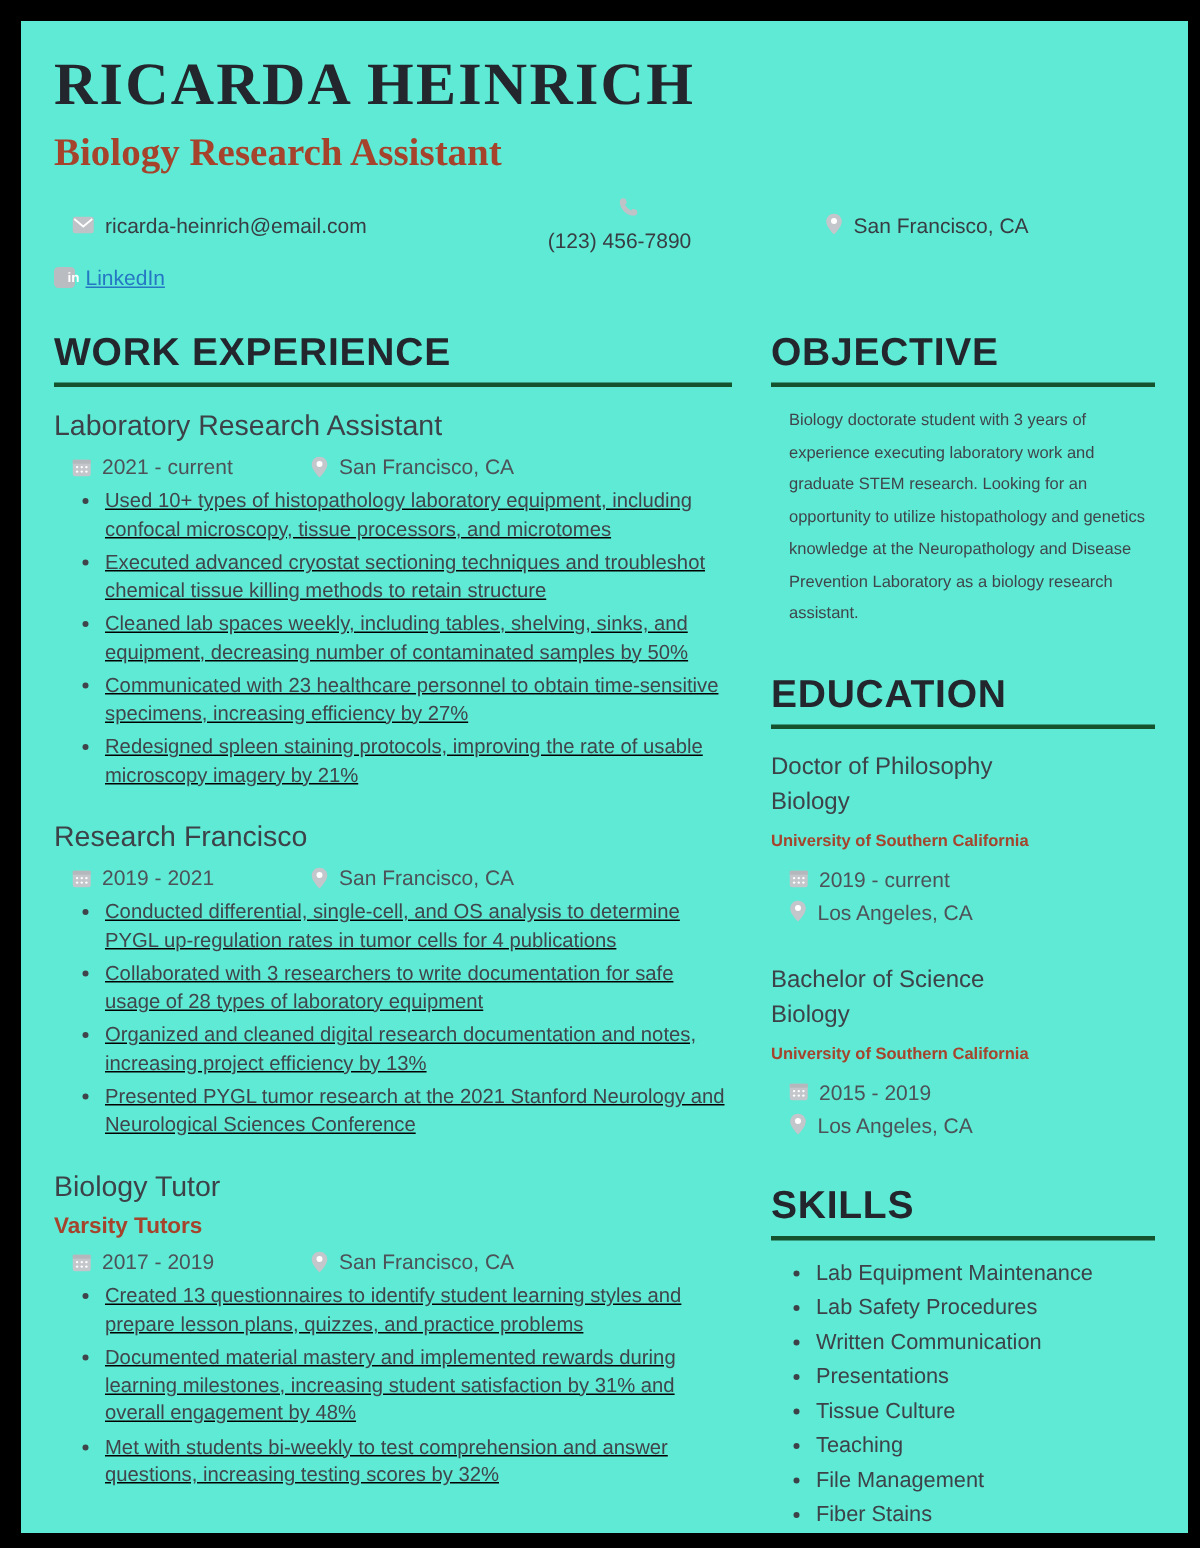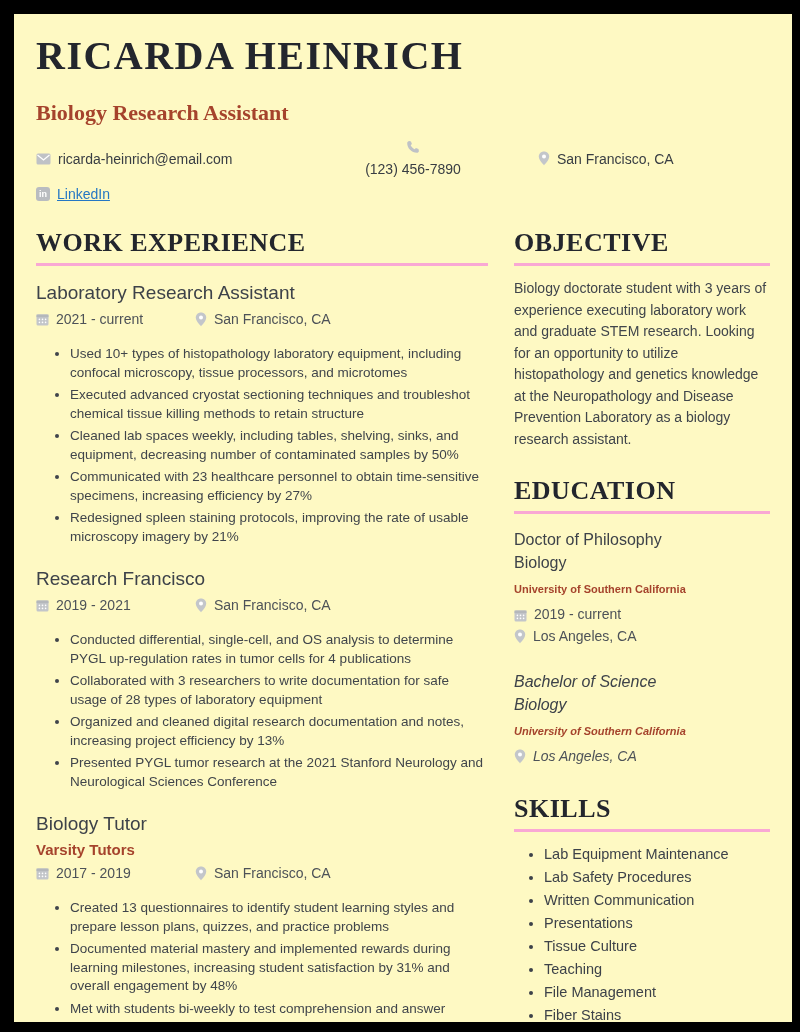--- a/index.html
+++ b/index.html
@@ -5,84 +5,84 @@
   * { margin:0; padding:0; box-sizing:border-box; }
   html,body { width:800px; }
   body{
     background:#000;
     font-family:"Liberation Sans", sans-serif;
     -webkit-font-smoothing:antialiased;
   }
   .page{
     width:778px; height:1008px;
     margin:14px 8px 10px 14px;
-    background:#fef9c3;
+    background:#5eead4;
     padding:20px 22px 20px 22px;
     overflow:hidden;
   }
   
   .name{
     font-family:"Liberation Serif", serif;
     font-weight:700;
     font-size:40px;
     letter-spacing:1.5px;
     color:#23262d;
     line-height:1.1;
   }
   .job-title-main{
     font-family:"Liberation Serif", serif;
     font-weight:700;
-    font-size:22px;
+    font-size:26px;
     color:#a5432c;
-    margin-top:22px;
+    margin-top:9px;
   }
   .contact-row{ display:flex; align-items:center; margin-top:14px; }
   .contact-row.second{ margin-top:9px; }
   .contact-item{ display:flex; align-items:center; gap:7px; font-size:14px; color:#383d43; }
   .contact-item.c-email{ width:252px; }
   .contact-item.c-phone{ width:250px;flex-direction:column; }
   .link{ color:#2577c4; text-decoration:underline; }
-  .icon{ display:inline-flex; flex:none; align-items:center; justify-content:center; }
+  .icon{ display:inline-flex; flex:none; align-items:center; justify-content:center;padding-left:12px; }
   .li-badge{
     width:14px; height:14px; border-radius:3px; background:#b9bcc0;
     color:#fff; font-size:9px; font-weight:700; line-height:14px; text-align:center;
   }
   
   .columns{ display:flex; gap:26px; margin-top:26px; }
   .col-left{ width:452px; flex:none; }
   .col-right{ flex:1; min-width:0; }
   .section-heading{
-    font-family:Liberation Serif, serif;
+    font-family:Liberation Sans, sans-serif;
     font-weight:700;
     font-size:26px;
     letter-spacing:0.5px;
     color:#23262d;
-    border-bottom:3px solid #f9a8d4;
+    border-bottom:3px solid #14532d;
     padding-bottom:5px;
   }
   
   .job{ margin-top:16px; }
   .job + .job{ margin-top:22px; }
   .job-title{ font-size:19px; color:#3d4249; }
   .company{ font-size:15px; font-weight:700; color:#a5432c; margin-top:6px; }
   .meta-row{ display:flex; align-items:center; margin-top:7px; }
   .meta-item{ display:flex; align-items:center; gap:7px; font-size:14px; color:#4d5258; }
   .meta-item.m-date{ width:159px; }
-  ul.bullets{ margin-top:18px; padding-left:34px; }
+  ul.bullets{ margin-top:6px; padding-left:34px;text-decoration:underline; }
   ul.bullets li{
     font-size:13.5px; color:#40454b; line-height:18.5px; margin-top:4px;
   }
   
-  .objective-text{ margin-top:12px; font-size:14px; line-height:21.5px; color:#40454b; }
+  .objective-text{ margin-top:12px; font-size:11px; line-height:21.5px; color:#40454b;margin-left:12px; }
   
   .degree{ margin-top:14px; }
-  .degree + .degree{ margin-top:26px;font-style:italic; }
+  .degree + .degree{ margin-top:26px; }
   .degree-name, .degree-field{ font-size:16px; color:#3d4249; line-height:23px; }
   .school{ font-size:11px; font-weight:700; color:#a5432c; margin-top:4px; line-height:22px; }
-  .edu-meta{ display:flex; align-items:flex-end; gap:7px; font-size:14px; color:#4d5258; margin-top:6px; }
+  .edu-meta{ display:flex; align-items:center; gap:7px; font-size:14px; color:#4d5258; margin-top:6px; }
   
   ul.skills{ margin-top:12px; padding-left:30px; }
   ul.skills li{ font-size:14.5px; color:#3d4249; line-height:20px; margin-top:3px; }
   svg{ display:block; }
 </style>
 </head>
 <body>
 
 <div class="page">
 
@@ -286,20 +286,37 @@
           <span>Los Angeles, CA</span>
         </div>
       </div>
 
       <div class="degree">
         <div class="degree-name">Bachelor of Science</div>
         <div class="degree-field">Biology</div>
         <div class="school">University of Southern California</div>
         <div class="edu-meta">
           <span class="icon">
+            <svg width="13" height="13" viewBox="0 0 13 13">
+                <rect x="0.5" y="1.5" width="12" height="11" rx="1.5" fill="#c3c6ca"></rect>
+                <rect x="0.5" y="1.5" width="12" height="2.6" fill="#b4b7bb"></rect>
+                <g fill="#ffffff">
+                  <circle cx="3.4" cy="6.4" r="0.8"></circle>
+                  <circle cx="6.5" cy="6.4" r="0.8"></circle>
+                  <circle cx="9.6" cy="6.4" r="0.8"></circle>
+                  <circle cx="3.4" cy="9.4" r="0.8"></circle>
+                  <circle cx="6.5" cy="9.4" r="0.8"></circle>
+                  <circle cx="9.6" cy="9.4" r="0.8"></circle>
+                </g>
+              </svg>
+          </span>
+          <span>2015 - 2019</span>
+        </div>
+        <div class="edu-meta">
+          <span class="icon">
             <svg width="12" height="15" viewBox="0 0 12 15">
                 <path d="M6 0.5 C3 0.5 0.8 2.8 0.8 5.6 0.8 9.3 6 14.3 6 14.3s5.2-5 5.2-8.7C11.2 2.8 9 .5 6 .5z" fill="#c3c6ca"></path>
                 <circle cx="6" cy="5.4" r="2" fill="#ffffff"></circle>
               </svg>
           </span>
           <span>Los Angeles, CA</span>
         </div>
       </div>
 
       <div class="section-heading" style="margin-top:30px;">SKILLS</div>

